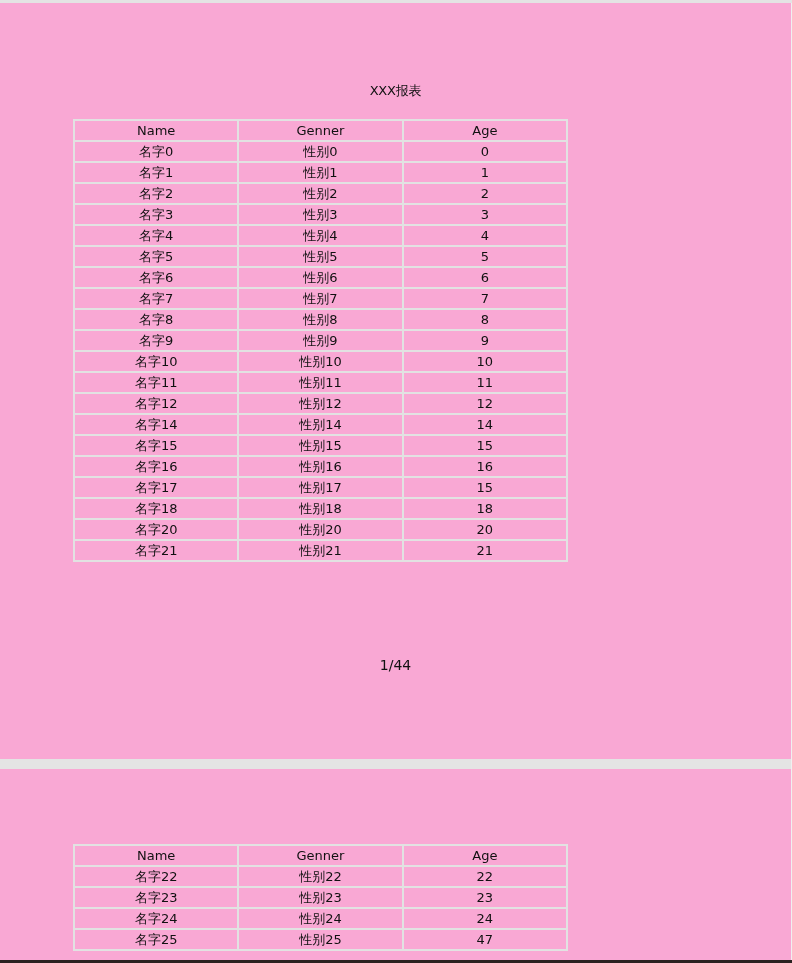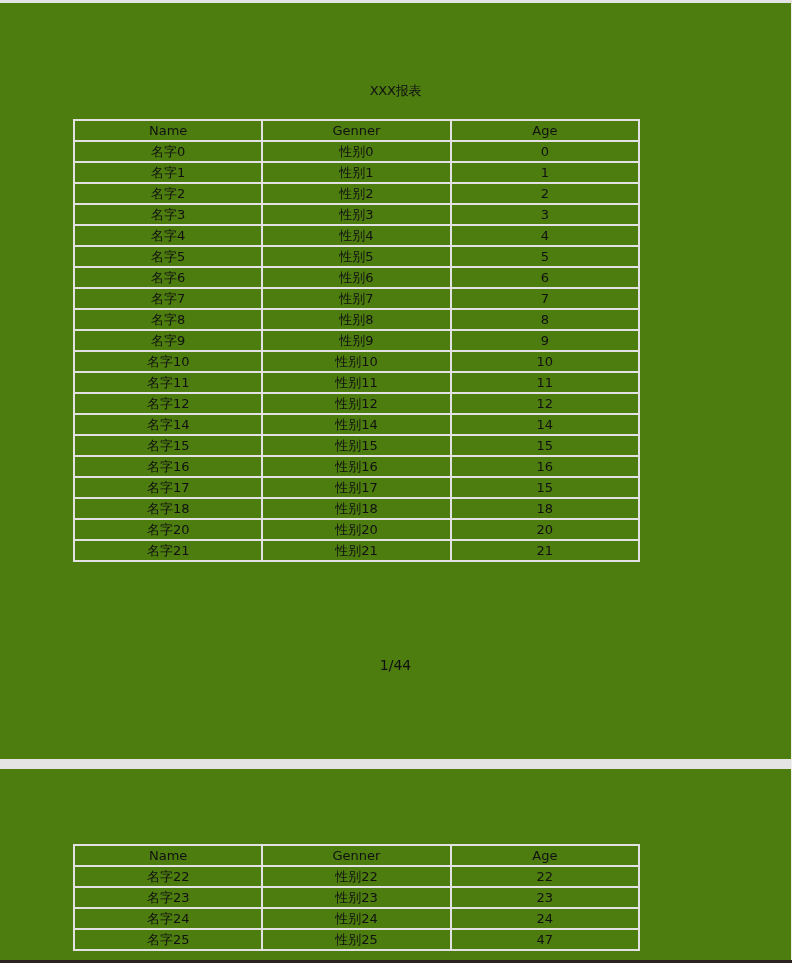--- a/index.html
+++ b/index.html
@@ -6,29 +6,29 @@
   body {
     width: 792px; height: 963px; overflow: hidden; position: relative;
     background: #ffffff;
     font-family: "DejaVu Sans", "Liberation Sans", sans-serif;
     color: #111;
   }
   .topbar { position: absolute; left: 0; top: 0; width: 792px; height: 3px; background: #e4e4e4; }
   .gap { position: absolute; left: 0; top: 759px; width: 792px; height: 10px; background: #e4e4e4; }
   .rightedge { position: absolute; right: 0; top: 3px; width: 1px; height: 958px; background: #f0f0f0; }
   .bottombar { position: absolute; left: 0; top: 960px; width: 792px; height: 3px; background: #2a2220; }
-  .page { position: absolute; left: 0; width: 791px; background: #4d7c0f; }
+  .page { position: absolute; left: 0; width: 791px; background: #f9a8d4; }
   .page1 { top: 3px; height: 756px; }
   .page2 { top: 769px; height: 191px; overflow: hidden; }
   .title {
     position: absolute; left: 0; width: 100%; top: 79px;
     text-align: center; font-size: 13px; letter-spacing: -0.2px;
   }
   table.report {
-    position: absolute; left: 73px; width: 567px;
+    position: absolute; left: 73px; width: 495px;
     border-collapse: collapse; table-layout: fixed;
     font-size: 13px;
   }
   .page1 table.report { top: 116px; }
   .page2 table.report { top: 75px; }
   table.report td, table.report th {
     border: 2px solid #e2e2e2;
     height: 19px; padding: 0; text-align: center; font-weight: normal;
     line-height: 19px; white-space: nowrap;
   }

